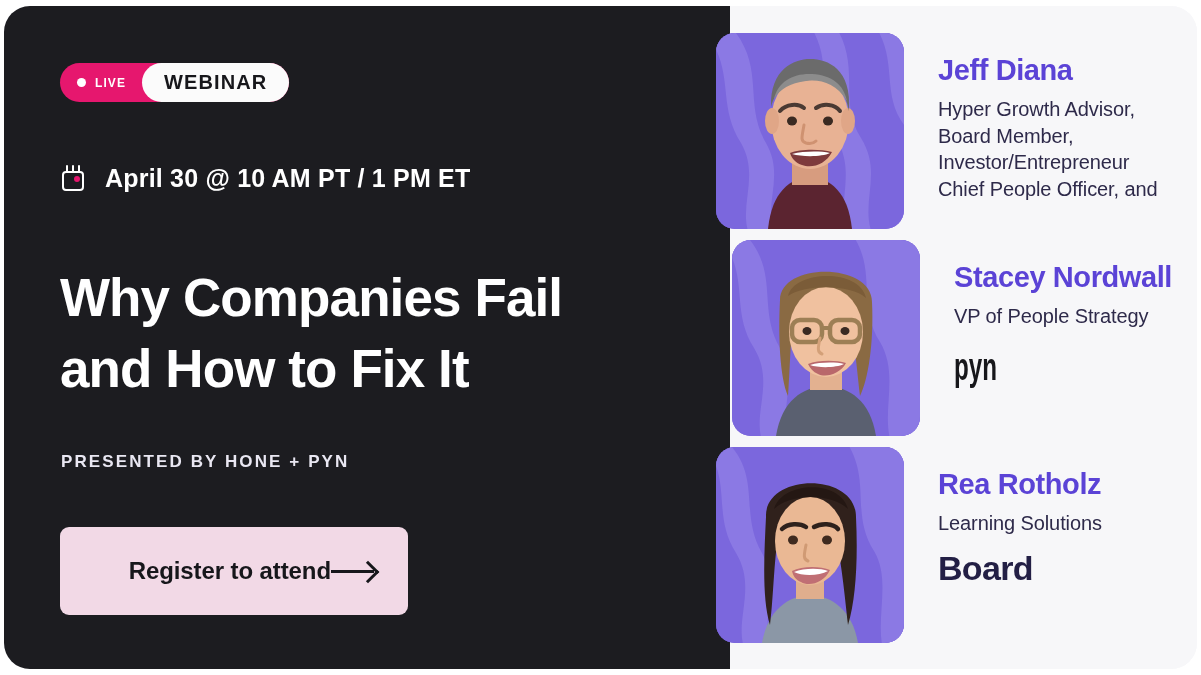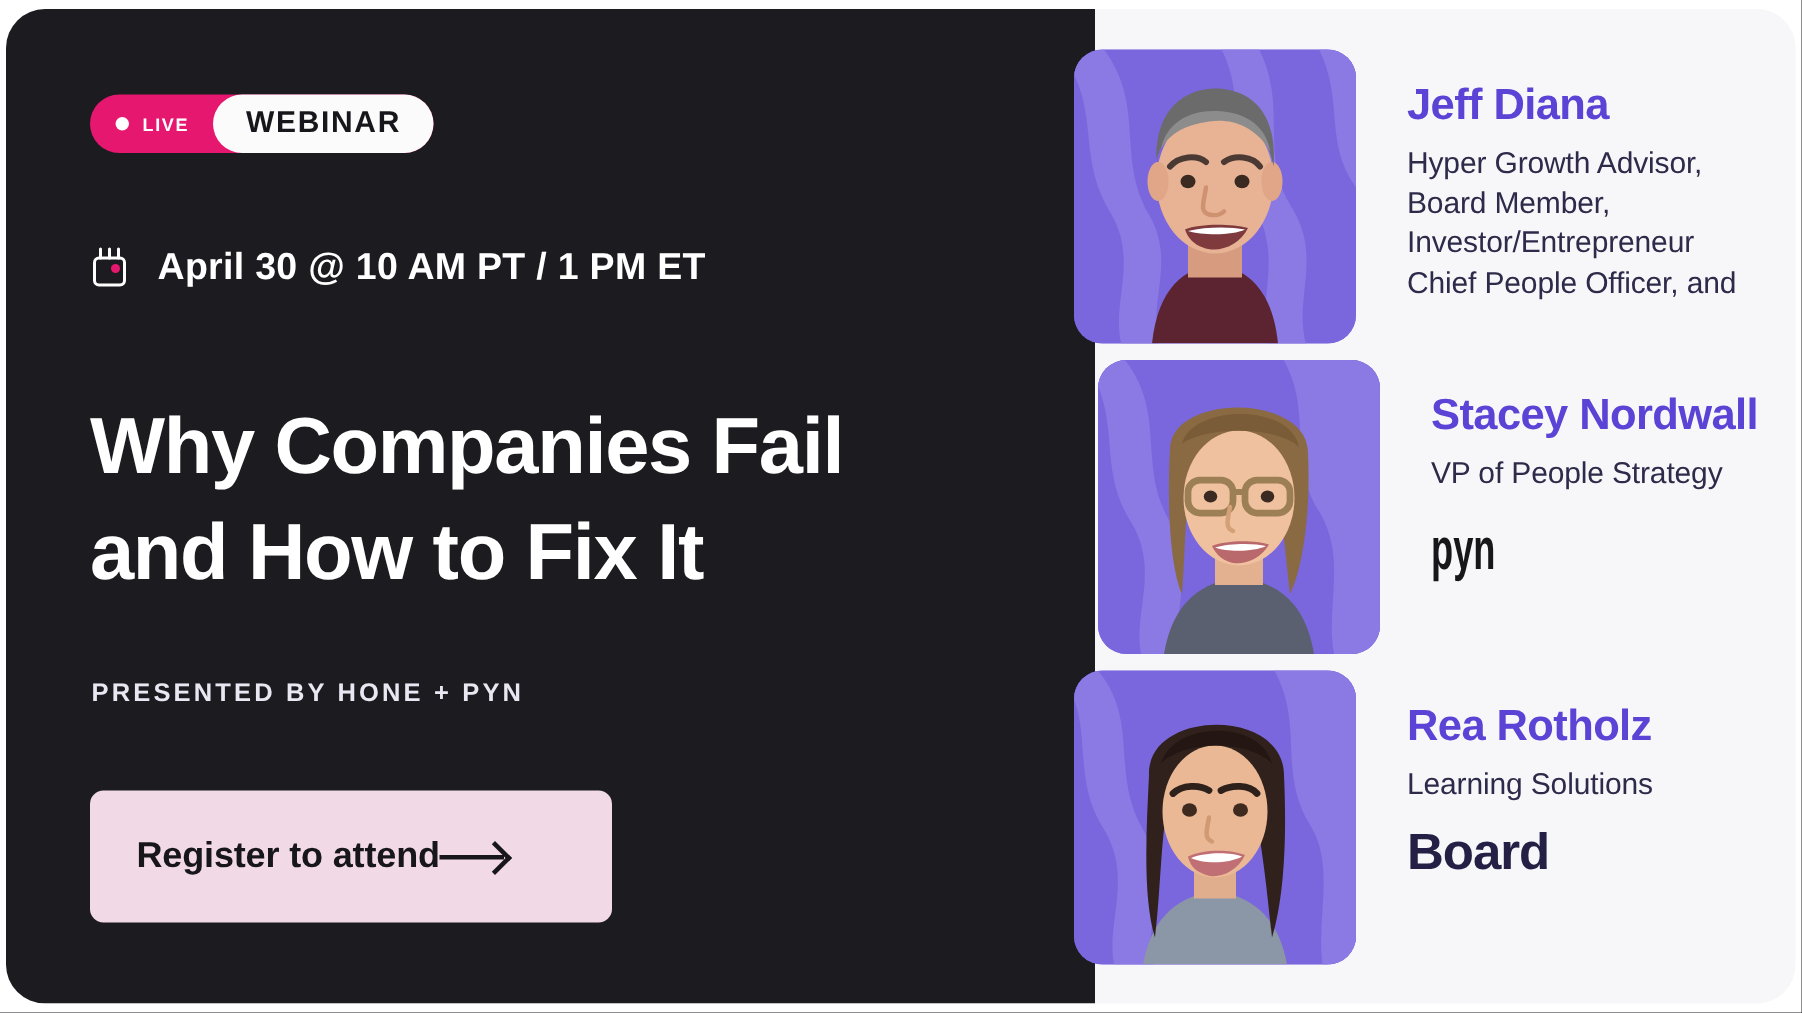--- a/index.html
+++ b/index.html
@@ -75,21 +75,21 @@
   .headline div{white-space:nowrap;}
 
   .presented{
     position:absolute;left:1px;top:446px;
     color:#e9e7f2;font-size:17px;font-weight:bold;letter-spacing:2.1px;
   }
 
   .cta{
     position:absolute;left:56px;top:521px;width:348px;height:88px;
     background:#f2d9e6;border-radius:9px;
-    display:flex;align-items:center;justify-content:flex-start;
+    display:flex;align-items:center;justify-content:flex-end;
     padding:0 31px;box-sizing:border-box;cursor:pointer;
   }
   .cta .label{color:#17171b;font-size:24px;font-weight:bold;letter-spacing:-.1px;}
   .cta .arrow{width:46px;height:22px;position:relative;}
   .cta .arrow .shaft{
     position:absolute;left:0;top:9.5px;width:43px;height:3.4px;background:#17171b;
   }
   .cta .arrow .head{
     position:absolute;right:1px;top:4px;width:13px;height:13px;
     border-top:3.4px solid #17171b;border-right:3.4px solid #17171b;

